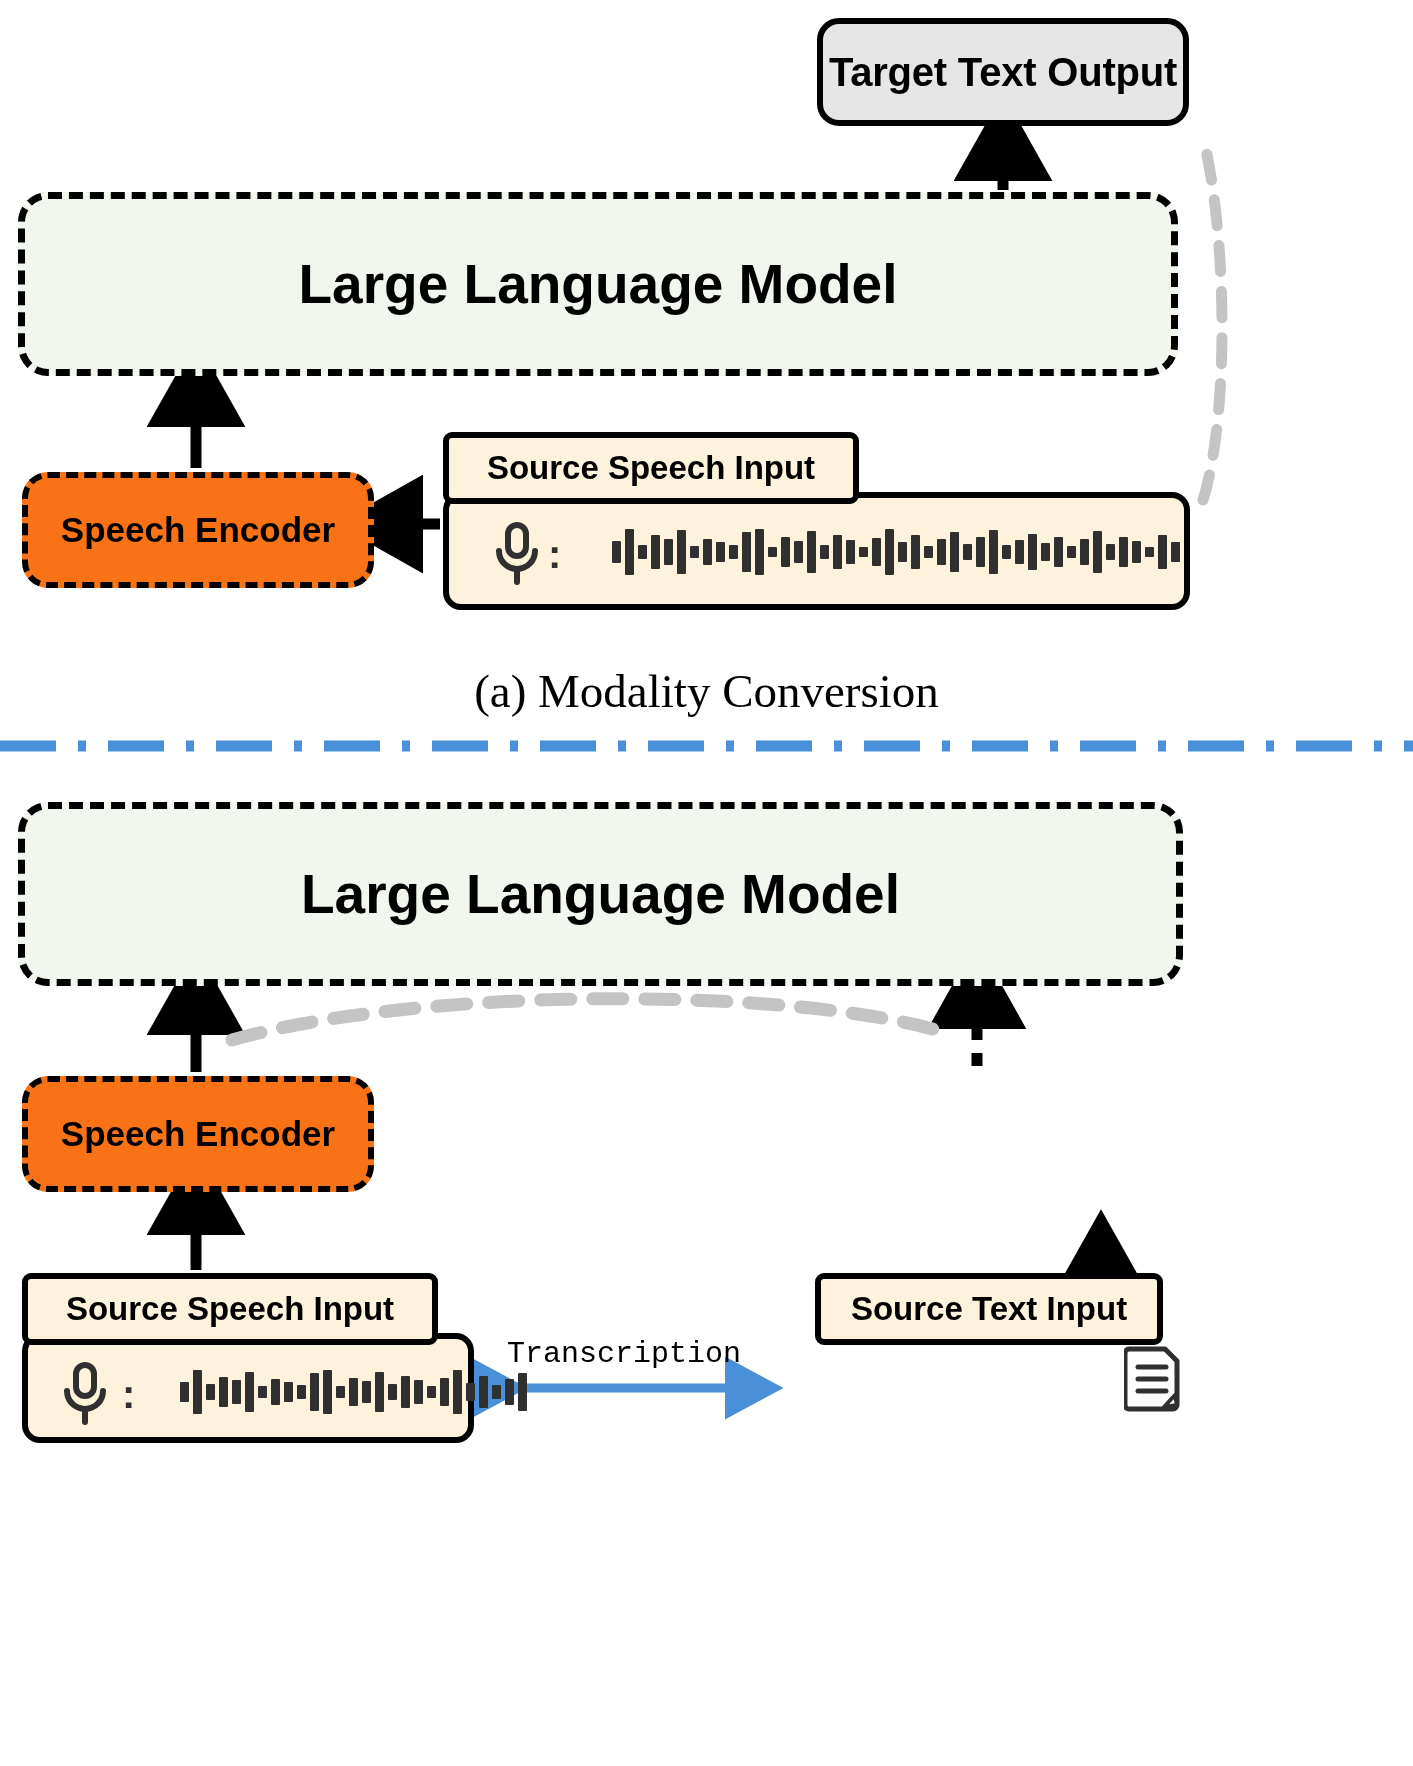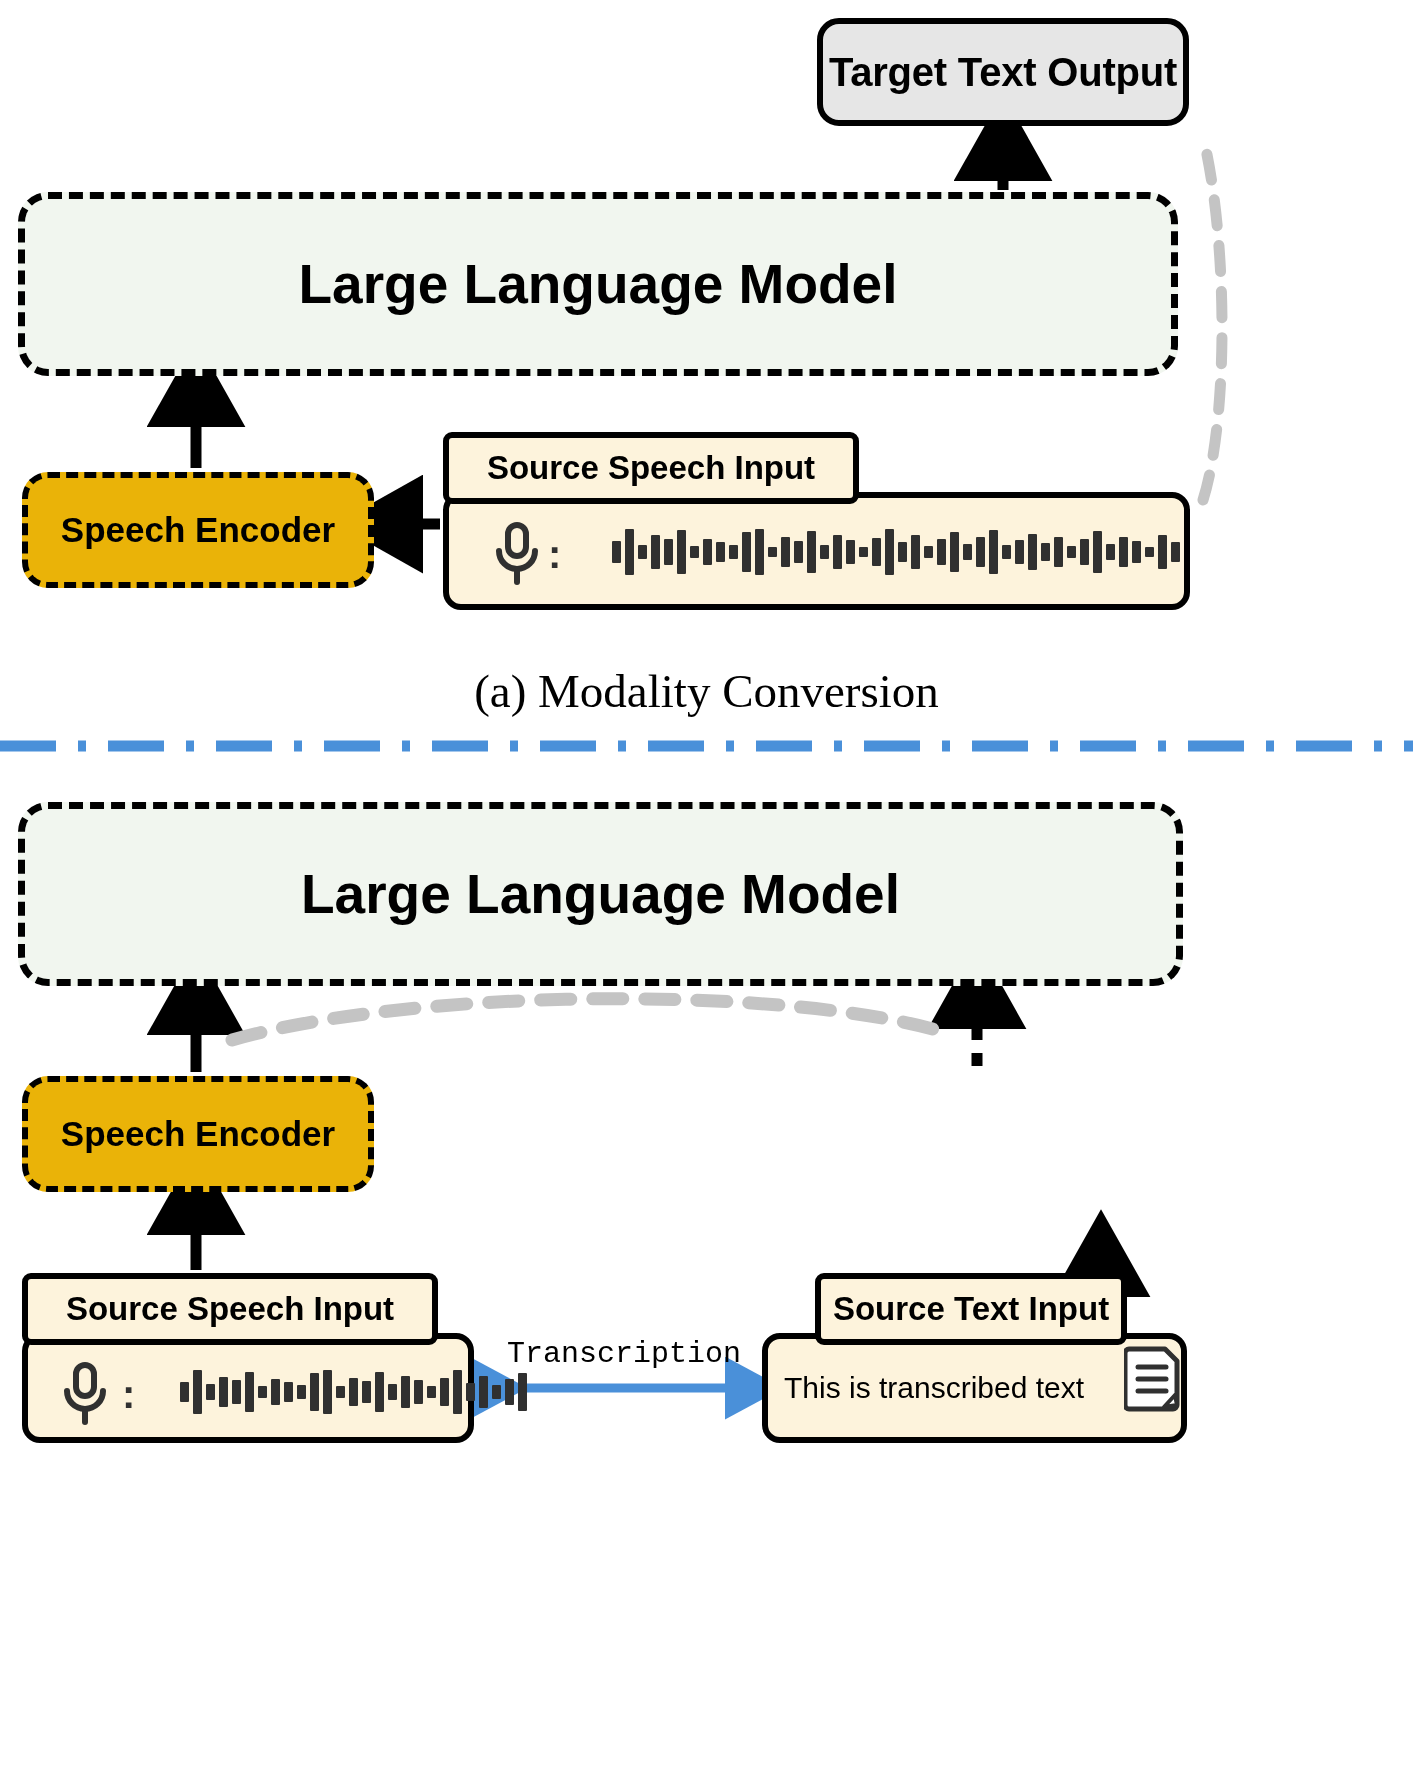--- a/index.html
+++ b/index.html
@@ -19,21 +19,21 @@
     text-align:center;
     color:#000;
     font-weight:bold;
   }
   .solid-gray{
     background:#e6e6e6;
     border:6px solid #000;
     border-radius:22px;
   }
   .dashed-gray{
-    background:#eab308;
+    background:#f97316;
     border:6px dashed #000;
     border-radius:26px;
   }
   .dashed-green{
     background:#f1f6ef;
     border:7px dashed #000;
     border-radius:30px;
   }
   .cream-tab{
     background:#fdf3dc;
@@ -85,21 +85,21 @@
     font-size:35px;
   }
   #src-speech-tab-b{
     left:22px;top:1273px;width:416px;height:72px;
     font-size:33px;
   }
   #src-speech-panel-b{
     left:22px;top:1333px;width:452px;height:110px;
   }
   #src-text-tab{
-    left:815px;top:1273px;width:312px;height:72px;
+    left:815px;top:1273px;width:348px;height:72px;
     font-size:33px;
   }
   #src-text-panel{
     left:762px;top:1333px;width:425px;height:110px;
     justify-content:flex-start;
     padding-left:16px;
     font-weight:normal;
     font-size:30px;
   }
   #transcribed-text{
@@ -344,23 +344,20 @@
       <i style="height: 12px;"></i>
       <i style="height: 28px;"></i>
       <i style="height: 44px;"></i>
       <i style="height: 18px;"></i>
       <i style="height: 32px;"></i>
       <i style="height: 14px;"></i>
       <i style="height: 26px;"></i>
       <i style="height: 38px;"></i>
     </div>
 
-  <div class="box cream-panel" id="src-text-panel">
-    <span id="transcribed-text">This is transcribed text</span>
-  </div>
   <div class="box cream-tab" id="src-text-tab">
     <span>Source Text Input</span>
   </div>
 
   <span id="doc-icon">
     <svg width="56" height="72" viewBox="0 0 56 72">
       <path d="M5,4 h36 l12,12 v44 a4,4 0 0 1 -4,4 h-44 a4,4 0 0 1 -4,-4 v-52 a4,4 0 0 1 4,-4 z" fill="#ffffff" stroke="#303030" stroke-width="5" stroke-linejoin="round"></path>
       <line x1="14" y1="22" x2="42" y2="22" stroke="#303030" stroke-width="5" stroke-linecap="round"></line>
       <line x1="14" y1="34" x2="42" y2="34" stroke="#303030" stroke-width="5" stroke-linecap="round"></line>
       <line x1="14" y1="46" x2="42" y2="46" stroke="#303030" stroke-width="5" stroke-linecap="round"></line>

